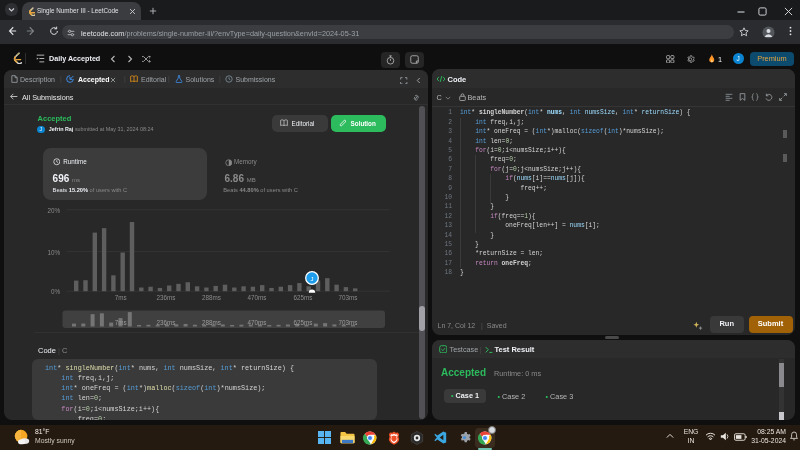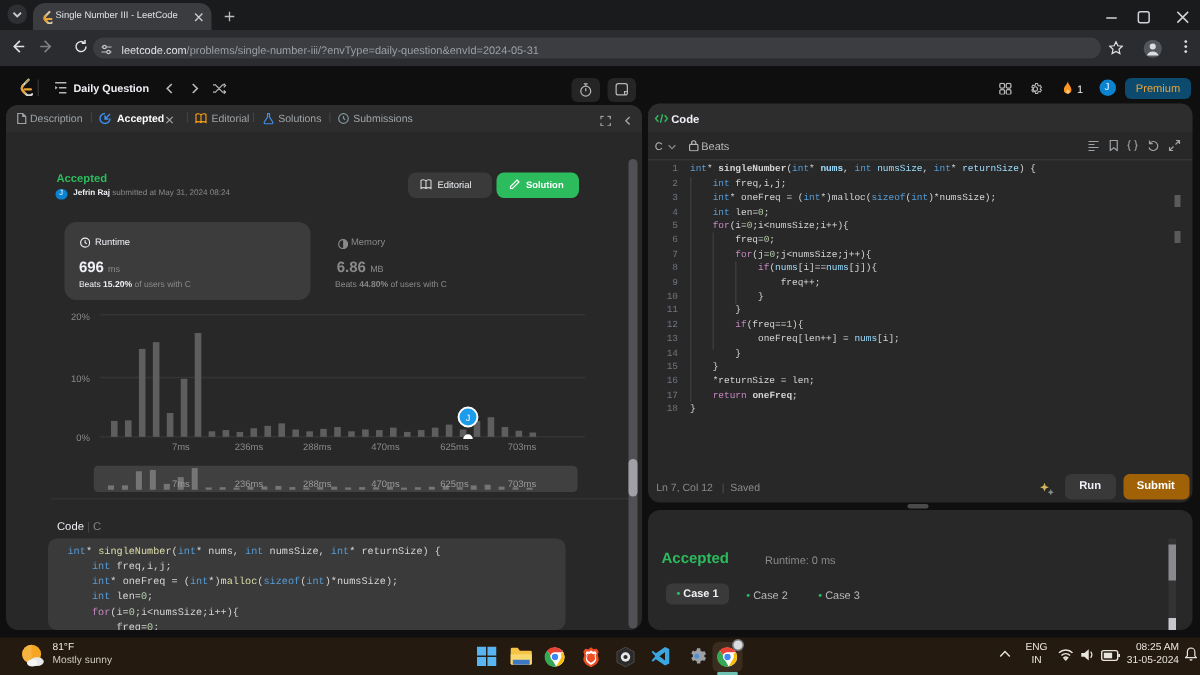--- a/index.html
+++ b/index.html
@@ -116,21 +116,21 @@
   <path d="M17 3 L8 12 a7 7 0 0 0 0 10 l5 5 a7 7 0 0 0 10 0" fill="none" stroke="#d8d8d8" stroke-width="3.8" stroke-linecap="round"></path>
   <path d="M17 3 L12.5 7.5" fill="none" stroke="#b3a26b" stroke-width="3.8" stroke-linecap="round"></path>
   <path d="M8 12 a7 7 0 0 0 0 10 l3 3" fill="none" stroke="#e9a43a" stroke-width="3.8" stroke-linecap="round"></path>
   <path d="M10.5 19 h10.5" stroke="#e9a43a" stroke-width="3.6" stroke-linecap="round"></path>
 </svg>
 <div class="abs" style="left:25px;top:53px;width:1px;height:11px;background:#2e2e2e;"></div>
 <svg class="abs" style="left:36px;top:54px;" width="9" height="9" viewBox="0 0 12 12">
     <path d="M1 1.5 h10 M4.5 6 h6.5 M4.5 10.5 h6.5" stroke="#b7b7b7" stroke-width="1.3"></path>
     <path d="M1 4.5 l2.4 1.5 -2.4 1.5 z" fill="#b7b7b7"></path>
   </svg>
-<div class="abs" style="left:49px;top:54px;font-size:7.2px;font-weight:bold;color:#eff1f6;">Daily Question</div>
+<div class="abs" style="left:49px;top:54px;font-size:7.2px;font-weight:bold;color:#eff1f6;">Daily Accepted</div>
 <svg class="abs" style="left:110px;top:54.5px;" width="6" height="8" viewBox="0 0 8 10">
     <path d="M6 1 L2 5 L6 9" stroke="#b7b7b7" stroke-width="1.5" fill="none"></path>
   </svg>
 <svg class="abs" style="left:127px;top:54.5px;" width="6" height="8" viewBox="0 0 8 10">
     <path d="M2 1 L6 5 L2 9" stroke="#b7b7b7" stroke-width="1.5" fill="none"></path>
   </svg>
 <svg class="abs" style="left:141px;top:54.5px;" width="10" height="8" viewBox="0 0 12 10">
     <path d="M1 2 h2 l6 6 h2 m0-6 h-2 l-6 6 h-2 M10 1 l1.5 1.5 -1.5 1.5 M10 6.5 l1.5 1.5 -1.5 1.5" stroke="#b7b7b7" stroke-width="1" fill="none"></path>
   </svg>
 <div class="abs" style="left:380.5px;top:51.5px;width:19px;height:16px;background:#252526;border-radius:4px;"></div>
@@ -188,20 +188,29 @@
     <svg style="left:221px;top:5.5px;" width="8" height="8" viewBox="0 0 12 12">
         <circle cx="6" cy="6" r="4.8" fill="none" stroke="#7f949f" stroke-width="1.2"></circle>
         <path d="M6 3.5 V6 l1.8 1.2" fill="none" stroke="#7f949f" stroke-width="1.2"></path>
       </svg>
     <span class="t" style="left:231.5px;">Submissions</span>
     <svg style="left:396px;top:7px;" width="7.5" height="7.5" viewBox="0 0 12 12">
         <path d="M1 4 V1 h3 M8 1 h3 v3 M11 8 v3 H8 M4 11 H1 V8" fill="none" stroke="#9fa4a8" stroke-width="1.3"></path>
       </svg>
     <svg style="left:412px;top:7.5px;" width="5" height="7" viewBox="0 0 8 10">
         <path d="M6 1 L2 5 L6 9" stroke="#9fa4a8" stroke-width="1.5" fill="none"></path>
+      </svg>
+  </div>
+  <div id="allsub">
+    <svg style="position:absolute;left:5.5px;top:5px;" width="8" height="7" viewBox="0 0 12 10">
+        <path d="M5 1 L1 5 L5 9 M1 5 H11" stroke="#d0d0d0" stroke-width="1.3" fill="none"></path>
+      </svg>
+    <span style="position:absolute;left:18px;top:5px;">All Submissions</span>
+    <svg style="position:absolute;left:408px;top:5.5px;" width="8.5" height="7.5" viewBox="0 0 14 12">
+        <path d="M5.5 8.5 L8.5 3.5 M5 3 a3 3 0 0 1 4.3 4.2 M9 9 a3 3 0 0 1-4.3-4.2" fill="none" stroke="#9fa4a8" stroke-width="1.3"></path>
       </svg>
   </div>
   <div class="abs green" style="left:33.6px;top:44.5px;font-size:7.5px;font-weight:bold;">Accepted</div>
   <div class="abs" style="left:33px;top:56px;width:7.5px;height:7.5px;background:#0a84d0;border-radius:50%;color:#fff;font-size:5px;line-height:7.5px;text-align:center;">J</div>
   <div class="abs" style="left:44.8px;top:56.5px;font-size:5.4px;color:#c8c8c8;"><b style="color:#eff1f6;">Jefrin Raj</b> <span class="grayt">submitted at May 31, 2024 08:24</span></div>
   <div class="abs" style="left:268px;top:45px;width:55.5px;height:17px;background:#3a3a3a;border-radius:5px;"></div>
   <svg class="abs" style="left:276px;top:49.5px;" width="8" height="8" viewBox="0 0 12 12">
       <path d="M6 2.5 C4.5 1 2 1 1 2 v8 c1.5-1 3.5-1 5 0 1.5-1 3.5-1 5 0 v-8 c-1-1-3.5-1-5 0.5 z M6 2.5 v7.5" fill="none" stroke="#d0d0d0" stroke-width="1.1"></path>
     </svg>
   <div class="abs" style="left:287.6px;top:50.5px;font-size:6.3px;color:#eff1f6;">Editorial</div>
@@ -366,22 +375,34 @@
       <path d="M4 1 l1 2.5 L7.5 4.5 5 5.5 4 8 3 5.5 0.5 4.5 3 3.5 z" fill="#d3b65a"></path>
       <path d="M9 6 l0.8 1.7 1.7 0.8 -1.7 0.8 L9 11 8.2 9.3 6.5 8.5 8.2 7.7 z" fill="#8a8a8a"></path>
     </svg>
   <div class="abs" style="left:278.5px;top:247px;width:33.5px;height:16.5px;background:#393939;border-radius:4px;color:#eff1f6;font-size:7.5px;font-weight:bold;text-align:center;line-height:16.5px;">Run</div>
   <div class="abs" style="left:317px;top:247px;width:44px;height:16.5px;background:#a16207;border-radius:4px;color:#fff;font-size:7.5px;font-weight:bold;text-align:center;line-height:16.5px;">Submit</div>
 </div>
 
 <div class="abs" style="left:605px;top:336px;width:14px;height:3px;background:#4a4a4a;border-radius:1.5px;"></div>
 
 <div class="panel" id="tpanel">
+  <div class="phead" style="height:18px;">
+    <svg style="position:absolute;left:7px;top:5px;" width="8.5" height="8.5" viewBox="0 0 12 12">
+        <rect x="1" y="1" width="10" height="10" rx="2.5" fill="none" stroke="#2cbb5d" stroke-width="1.3"></rect>
+        <path d="M3.5 6 L5.5 8 L8.5 4.5" fill="none" stroke="#2cbb5d" stroke-width="1.3"></path>
+      </svg>
+    <span style="position:absolute;left:18px;top:5.5px;font-size:7.3px;color:#9fa4a8;">Testcase</span>
+    <span style="position:absolute;left:48px;top:5.5px;font-size:7.3px;color:#4a4a4a;">|</span>
+    <svg style="position:absolute;left:53px;top:6px;" width="8" height="7.5" viewBox="0 0 12 10">
+        <path d="M1 1 L5 5 L1 9 M6.5 9 H11" fill="none" stroke="#2cbb5d" stroke-width="1.5"></path>
+      </svg>
+    <span style="position:absolute;left:63px;top:5.5px;font-size:7.5px;font-weight:bold;color:#eff1f6;">Test Result</span>
+  </div>
   <div class="abs green" style="left:9.5px;top:27px;font-size:10px;font-weight:bold;">Accepted</div>
-  <div class="abs grayt" style="left:62.5px;top:29.5px;font-size:7.3px;margin-left:16px;">Runtime: 0 ms</div>
+  <div class="abs grayt" style="left:62.5px;top:29.5px;font-size:7.3px;">Runtime: 0 ms</div>
   <div class="abs" style="left:12.5px;top:49.5px;width:42px;height:14px;background:#3a3a3a;border-radius:4px;color:#eff1f6;font-size:7.3px;font-weight:bold;text-align:center;line-height:14px;"><span class="green">•</span> Case 1</div>
   <div class="abs" style="left:66px;top:52.5px;font-size:7.3px;color:#b7b7b7;"><span class="green">•</span> Case 2</div>
   <div class="abs" style="left:114px;top:52.5px;font-size:7.3px;color:#b7b7b7;"><span class="green">•</span> Case 3</div>
   <div class="abs grayt" style="left:6.5px;top:70px;font-size:7.3px;margin-top:47px;">Input</div>
   <div class="abs" style="left:347.5px;top:19px;width:5px;height:61px;background:#333;"></div>
   <div class="abs" style="left:347.5px;top:23.5px;width:5px;height:24px;background:#8a8a8e;"></div>
   <div class="abs" style="left:347.5px;top:72px;width:5px;height:8px;background:#c8c8cc;"></div>
 </div>
 
 <div class="abs" id="taskbar"></div>

